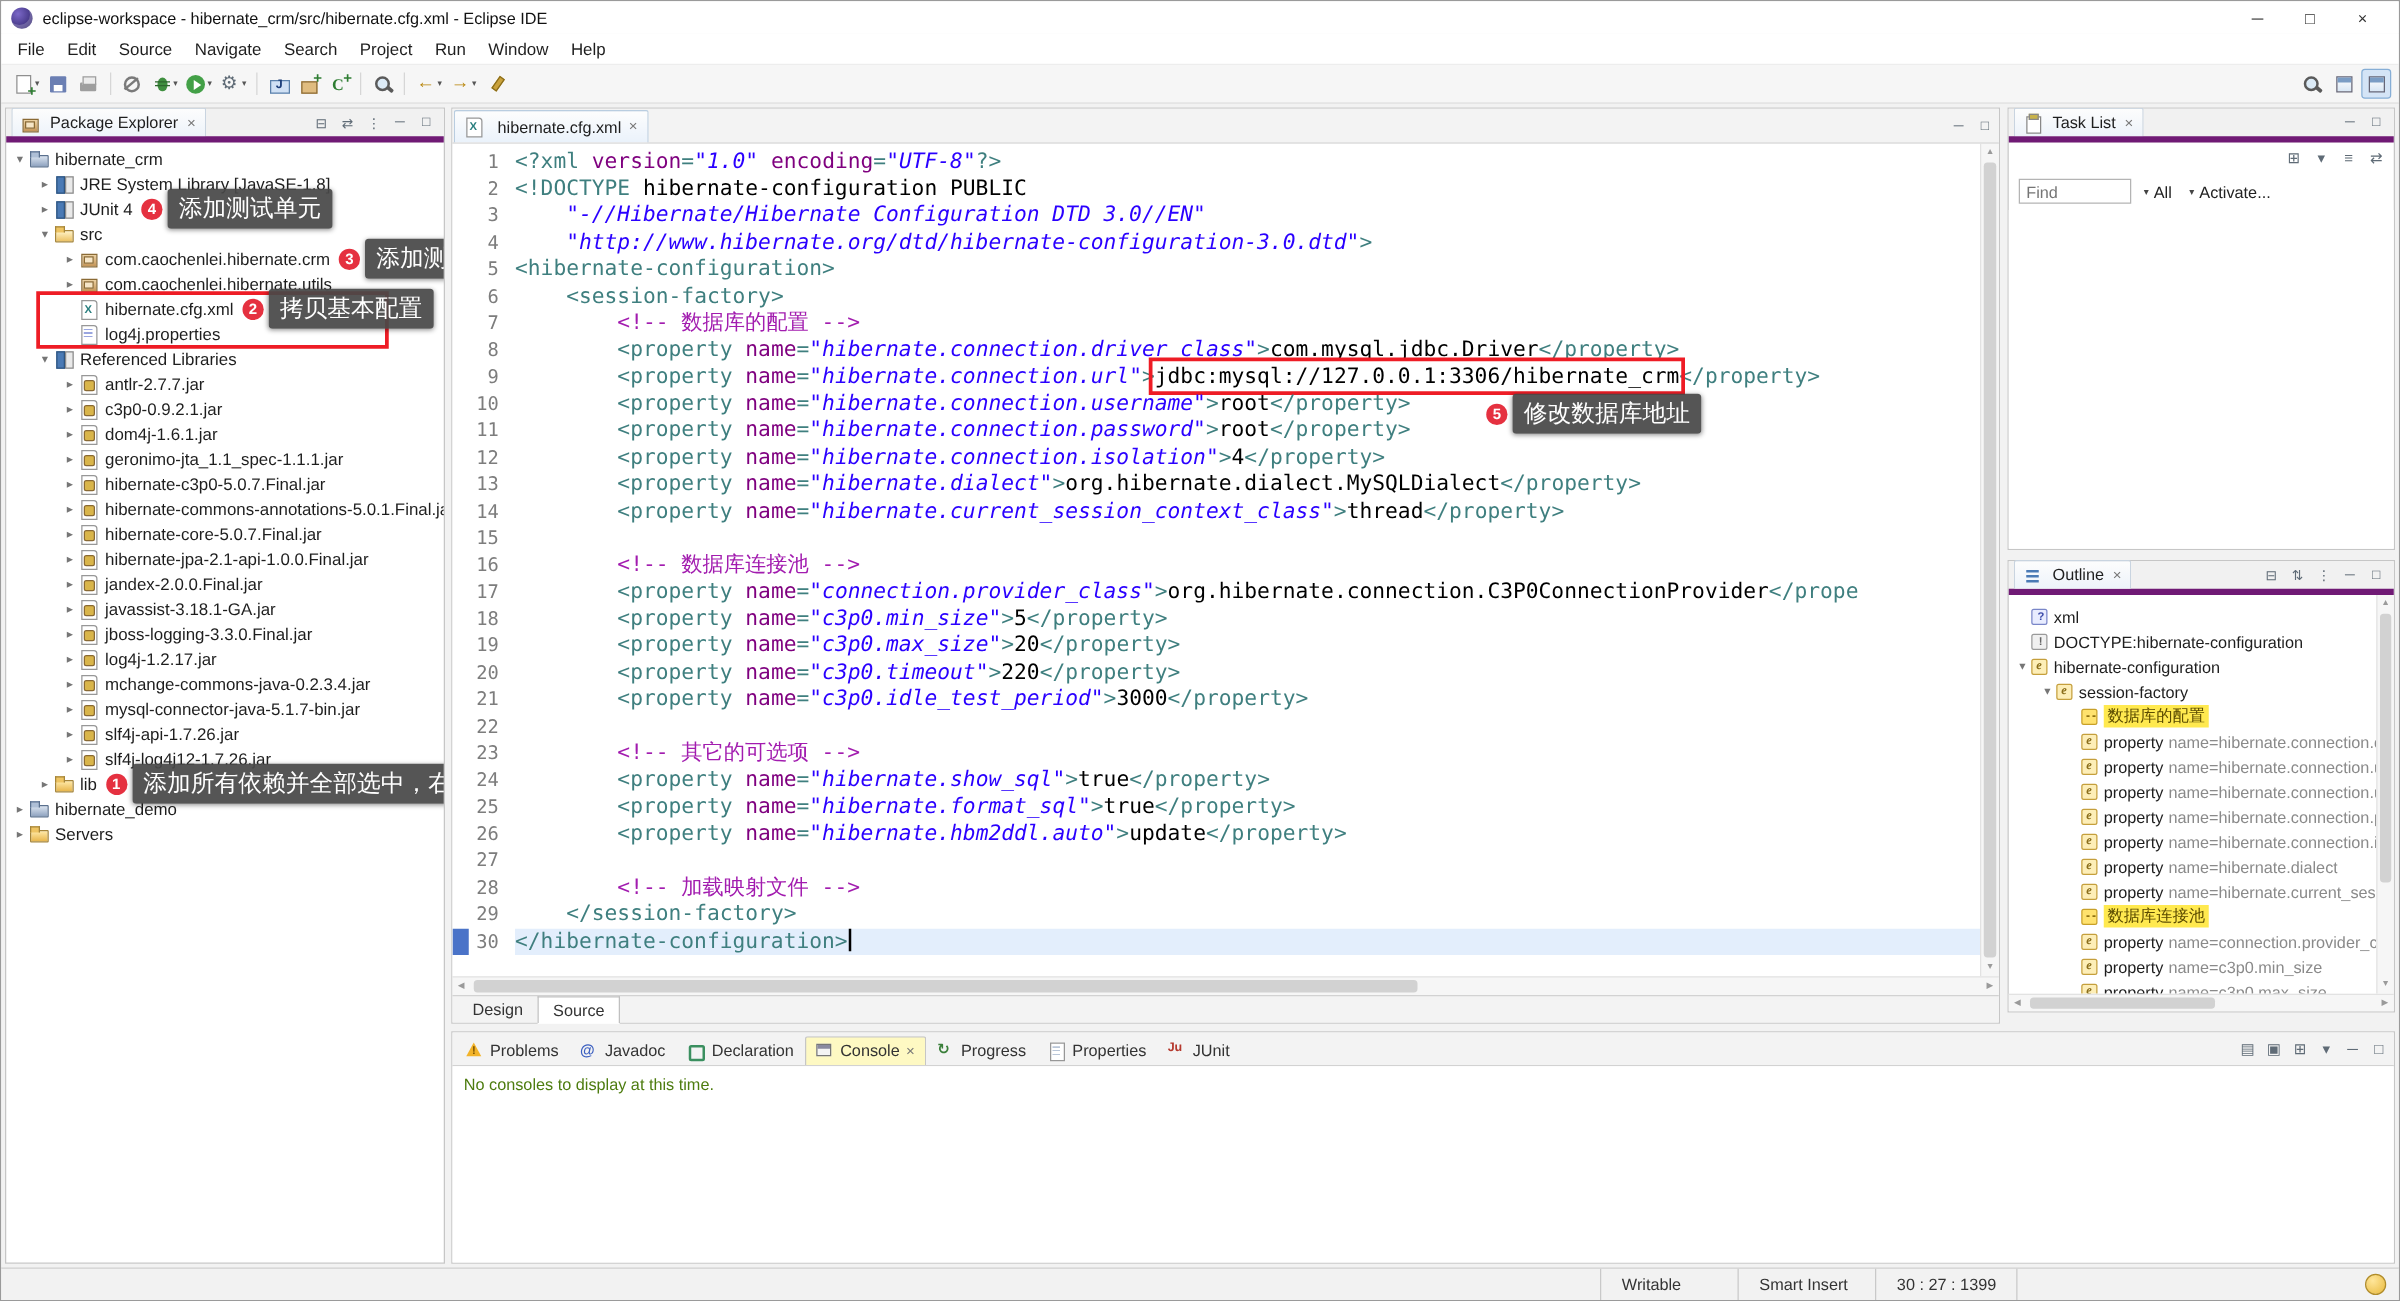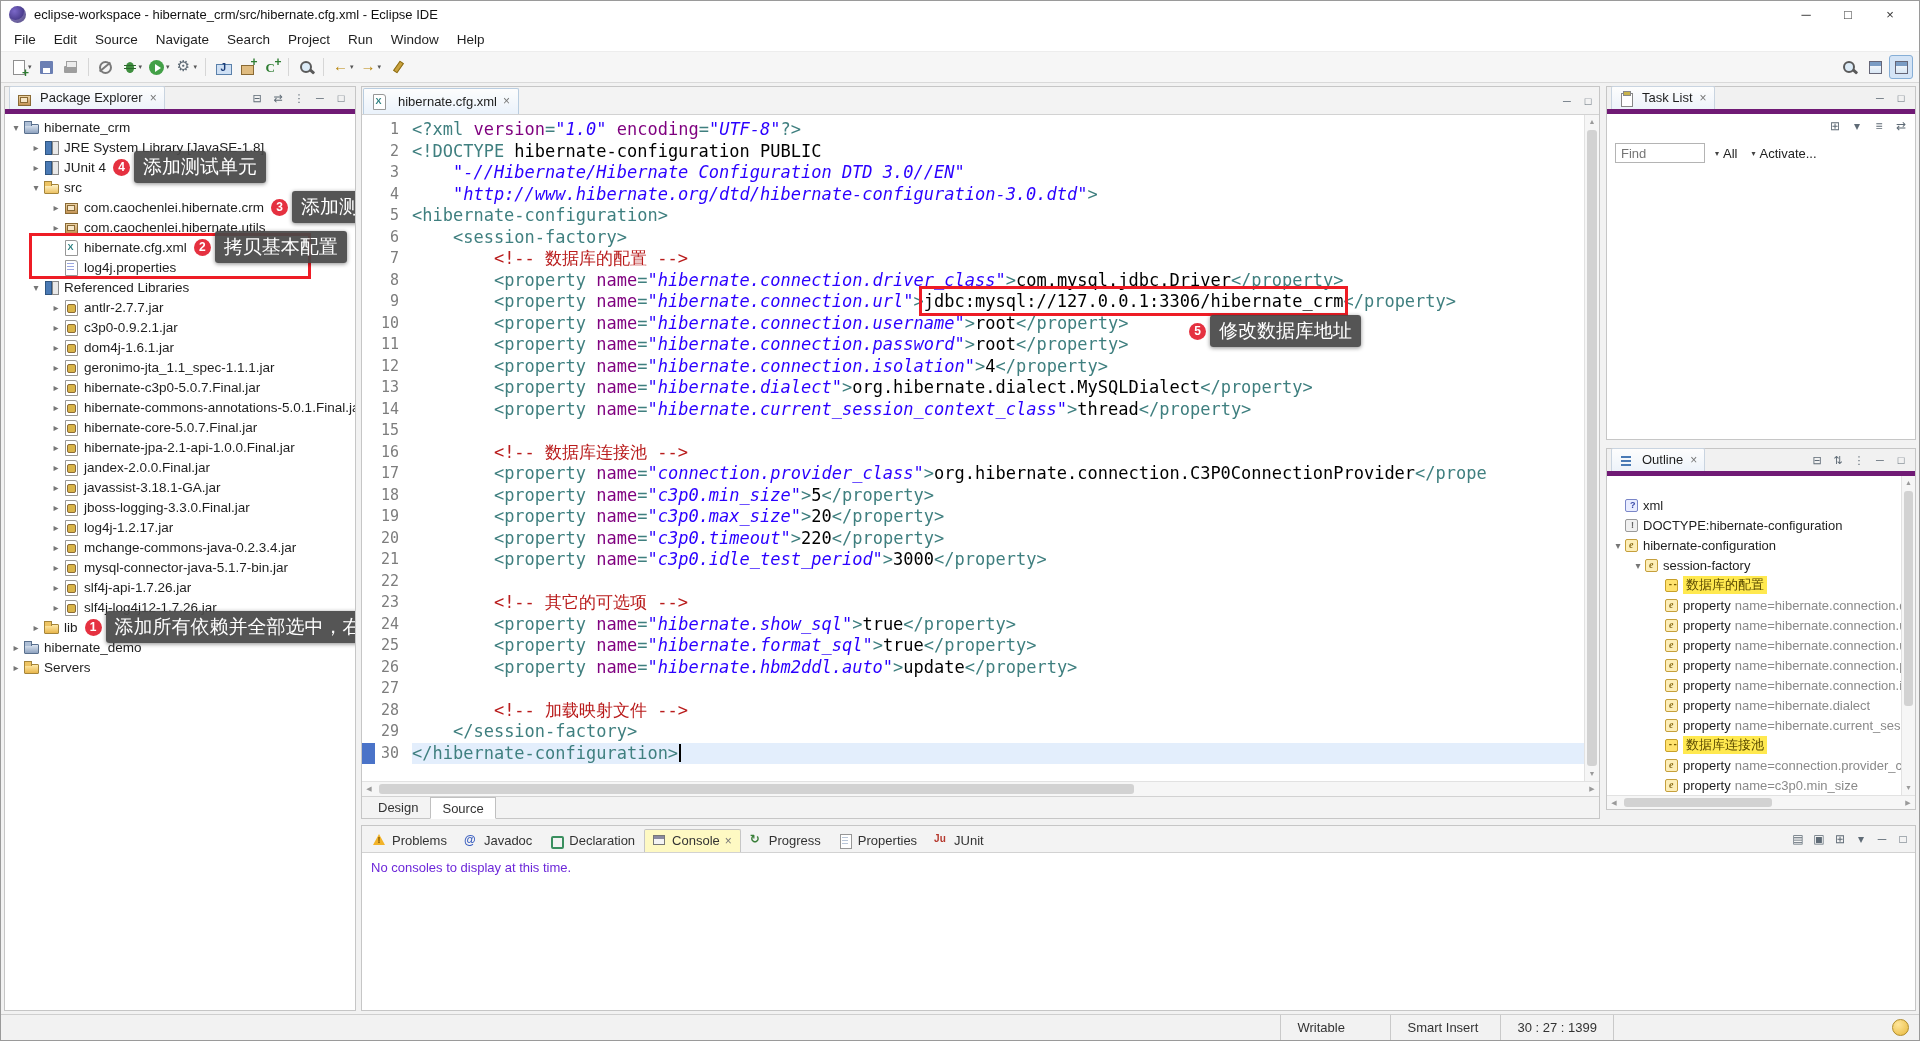--- a/index.html
+++ b/index.html
@@ -122,21 +122,21 @@
     font-family:"DejaVu Sans Mono","Liberation Mono",monospace; font-size:17px; }
   .cline { height:21.5px; line-height:21.5px; display:flex; position:relative; white-space:pre; }
   .lnum { width:50px; padding-right:13px; text-align:right; color:#7d7d7d; font-size:15px; flex:none; }
   .lcode { flex:1; }
   .cline.hl .lcode { background:#e3eefc; }
   .gutter-mark { position:absolute; left:0; top:0; bottom:0; width:13px; background:#4a73c8; }
   .sg-g { color:#3f7f7f; }
   .sg-a { color:#7f007f; }
   .sg-v { color:#2a00ff; font-style:italic; }
   .sg-t { color:#000; }
-  .sg-c { color:#b91c1c; }
+  .sg-c { color:#a21caf; }
   .sg-b { color:#000; outline:3px solid #ee1c25; outline-offset:2px; }
   .cursor { display:inline-block; width:2px; height:18px; background:#000; vertical-align:-3px; margin-left:1px; }
   .ed-callout { position:absolute; left:820px; top:200px; display:flex; align-items:center; z-index:8;
     font-family:"Liberation Sans",sans-serif; }
   .vscroll { width:15px; flex:none; background:#f6f6f6; border-left:1px solid #e2e2e2; position:relative; }
   .vs-up,.vs-down { position:absolute; left:0; right:0; height:14px; font-size:7px; color:#9a9a9a; text-align:center; line-height:14px; }
   .vs-up { top:0; } .vs-down { bottom:0; }
   .vs-thumb { position:absolute; left:2px; right:2px; top:15px; bottom:15px; background:#d2d2d2; border-radius:3px; }
   .hscroll { height:15px; flex:none; background:#f6f6f6; border-top:1px solid #e2e2e2; position:relative; }
   .hs-left,.hs-right { position:absolute; top:0; bottom:0; width:14px; font-size:7px; color:#9a9a9a; text-align:center; line-height:14px; }
@@ -149,40 +149,40 @@
   
   .rightcol { width:310px; flex:none; display:flex; flex-direction:column; min-height:0; }
   .tasklist-panel { height:354px; flex:none; margin-bottom:8px; }
   .tl-toolbar { height:24px; display:flex; align-items:center; justify-content:flex-end; gap:8px; padding:0 7px; color:#5f6b76; font-size:12px; flex:none; }
   .tl-findrow { height:30px; display:flex; align-items:center; gap:10px; padding:0 8px; flex:none; }
   .tl-find { width:90px; height:20px; border:1px solid #b4b4b4; font-size:13px; padding:0 5px; color:#444; font-family:"Liberation Sans",sans-serif; }
   .tl-link { display:flex; align-items:center; gap:4px; font-size:13px; color:#222; }
   .tl-dd { font-size:8px; color:#444; }
   .outline-panel { height:362px; flex:none; }
   .outline-body { flex:1; display:flex; min-height:0; }
-  .outline-body .tree { padding-top:19px; font-size:13px; }
+  .outline-body .tree { padding-top:7px; font-size:13px; }
   .rfiller { flex:1; }
 
   
   .console-panel { flex:1; margin-top:6px; min-height:0; }
   .ctabs { height:27px; background:#f3f3f3; border-bottom:1px solid #d2d2d2; display:flex; align-items:flex-end; padding:0 2px; flex:none; }
   .ctab { display:flex; align-items:center; gap:5px; padding:3px 8px 4px 6px; font-size:13px; color:#333; border:1px solid transparent; border-bottom:none; margin-top:2px; }
   .ctab.active { background:#fef9c3; border-color:#c6c6c6; border-radius:2px 2px 0 0; }
   .cico { width:16px; height:15px; position:relative; display:inline-block; flex:none; }
   .cico.problems::before { content:""; position:absolute; left:2px; top:1px; border-left:6px solid transparent; border-right:6px solid transparent; border-bottom:11px solid #f2b329; }
   .cico.problems::after { content:"!"; position:absolute; left:6.5px; top:2px; font:bold 9px "Liberation Sans",sans-serif; color:#7a5200; }
   .cico.javadoc::before { content:"@"; position:absolute; left:1px; top:0; font:bold 12px "Liberation Sans",sans-serif; color:#3b5fc0; }
   .cico.declaration::before { content:""; position:absolute; left:3px; top:3px; width:9px; height:9px; border:2px solid #3a8f5f; border-radius:2px; }
   .cico.console-v::before { content:""; position:absolute; left:2px; top:2px; right:2px; bottom:3px; background:#f4f4f4; border:1px solid #777; }
   .cico.console-v::after { content:""; position:absolute; left:3px; top:3px; right:3px; height:3px; background:#8a8aa0; }
   .cico.progress::before { content:"↻"; position:absolute; left:2px; top:-1px; font:bold 12px "DejaVu Sans",sans-serif; color:#3a7f3a; }
   .cico.properties::before { content:""; position:absolute; left:3px; top:1px; width:10px; height:13px; background:#fff; border:1px solid #979797; }
   .cico.properties::after { content:""; position:absolute; left:5px; top:4px; width:6px; height:7px; background:repeating-linear-gradient(#b9c6d8 0 1px, transparent 1px 3px); }
   .cico.junit-t::before { content:"Ju"; position:absolute; left:1px; top:0; font:bold 10px "Liberation Sans",sans-serif; color:#b5382d; }
-  .cbody { flex:1; padding:7px 9px; font-size:13px; color:#6d28d9; background:#fff; }
+  .cbody { flex:1; padding:7px 9px; font-size:13px; color:#4d7c0f; background:#fff; }
 
   
   .statusbar { height:26px; flex:none; background:#f2f2f2; border-top:1px solid #cfcfcf; display:flex; align-items:center; font-size:13px; color:#333; position:relative; }
   .sb-right { margin-left:auto; margin-right:305px; display:flex; height:100%; }
   .sb-cell { padding:0 16px; border-left:1px solid #c9c9c9; display:flex; align-items:center; min-width:110px; }
   .sb-cell:last-child { border-right:1px solid #c9c9c9; }
   .sb-note { position:absolute; right:10px; top:4px; width:17px; height:17px; border-radius:50%;
     background:radial-gradient(circle at 35% 30%, #ffe69a, #e8b93e); border:1px solid #b08c2a; }
 </style>
 </head>

